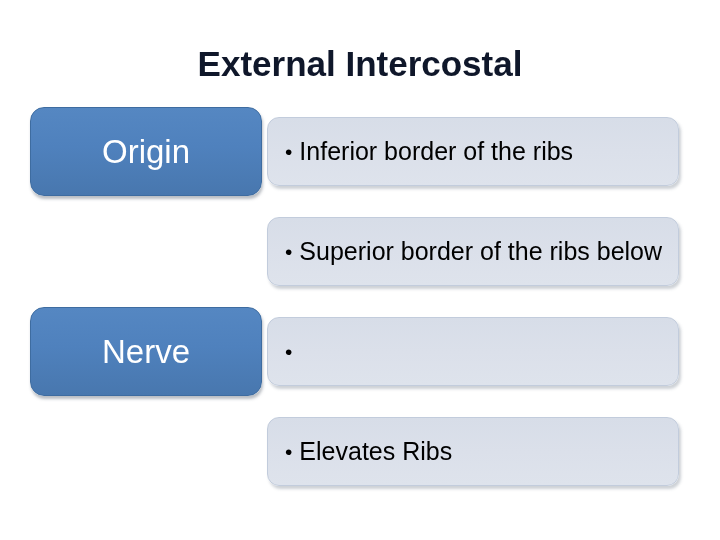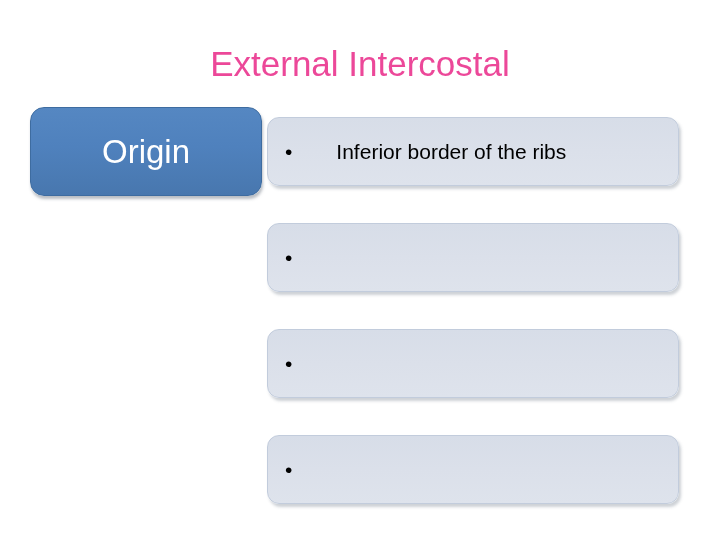--- a/index.html
+++ b/index.html
@@ -16,31 +16,31 @@
     font-family: "Liberation Sans", sans-serif;
   }
   .title {
     position: absolute;
     top: 44px;
     left: 0;
     width: 100%;
     text-align: center;
     font-size: 35px;
     letter-spacing: 0px;
-    color: #ec4899;
-    font-weight: 400;
+    color: #0f172a;
+    font-weight: 700;
   }
   .rows {
     position: absolute;
     top: 107px;
     left: 30px;
     right: 29px;
     display: flex;
     flex-direction: column;
-    gap: 17px;
+    gap: 11px;
   }
   .row {
     position: relative;
     height: 89px;
   }
   .label-box {
     position: absolute;
     left: 0;
     top: 0;
     width: 232px;
@@ -75,23 +75,22 @@
     z-index: 1;
   }
   .bullet-dot {
     color: #000000;
     font-size: 21px;
     margin-right: 7px;
     line-height: 1;
   }
   .bullet-text {
     color: #000000;
-    font-size: 21px;
+    font-size: 25px;
     line-height: 1.1;
-    margin-left: 37px;
   }
 </style>
 </head>
 <body>
 
 <div class="slide">
 
   <div class="title">External Intercostal</div>
 
   <div class="rows">
@@ -102,29 +101,34 @@
       </div>
       <div class="content-box">
         <span class="bullet-dot">•</span>
         <span class="bullet-text">Inferior border of the ribs</span>
       </div>
     </div>
 
     <div class="row">
       <div class="content-box">
         <span class="bullet-dot">•</span>
+        <span class="bullet-text">Superior border of the ribs below</span>
       </div>
     </div>
 
     <div class="row">
+      <div class="label-box">
+        <span>Nerve</span>
+      </div>
       <div class="content-box">
         <span class="bullet-dot">•</span>
       </div>
     </div>
 
     <div class="row">
       <div class="content-box">
         <span class="bullet-dot">•</span>
+        <span class="bullet-text">Elevates Ribs</span>
       </div>
     </div>
 
   </div>
 </div>
 
 </body></html>

